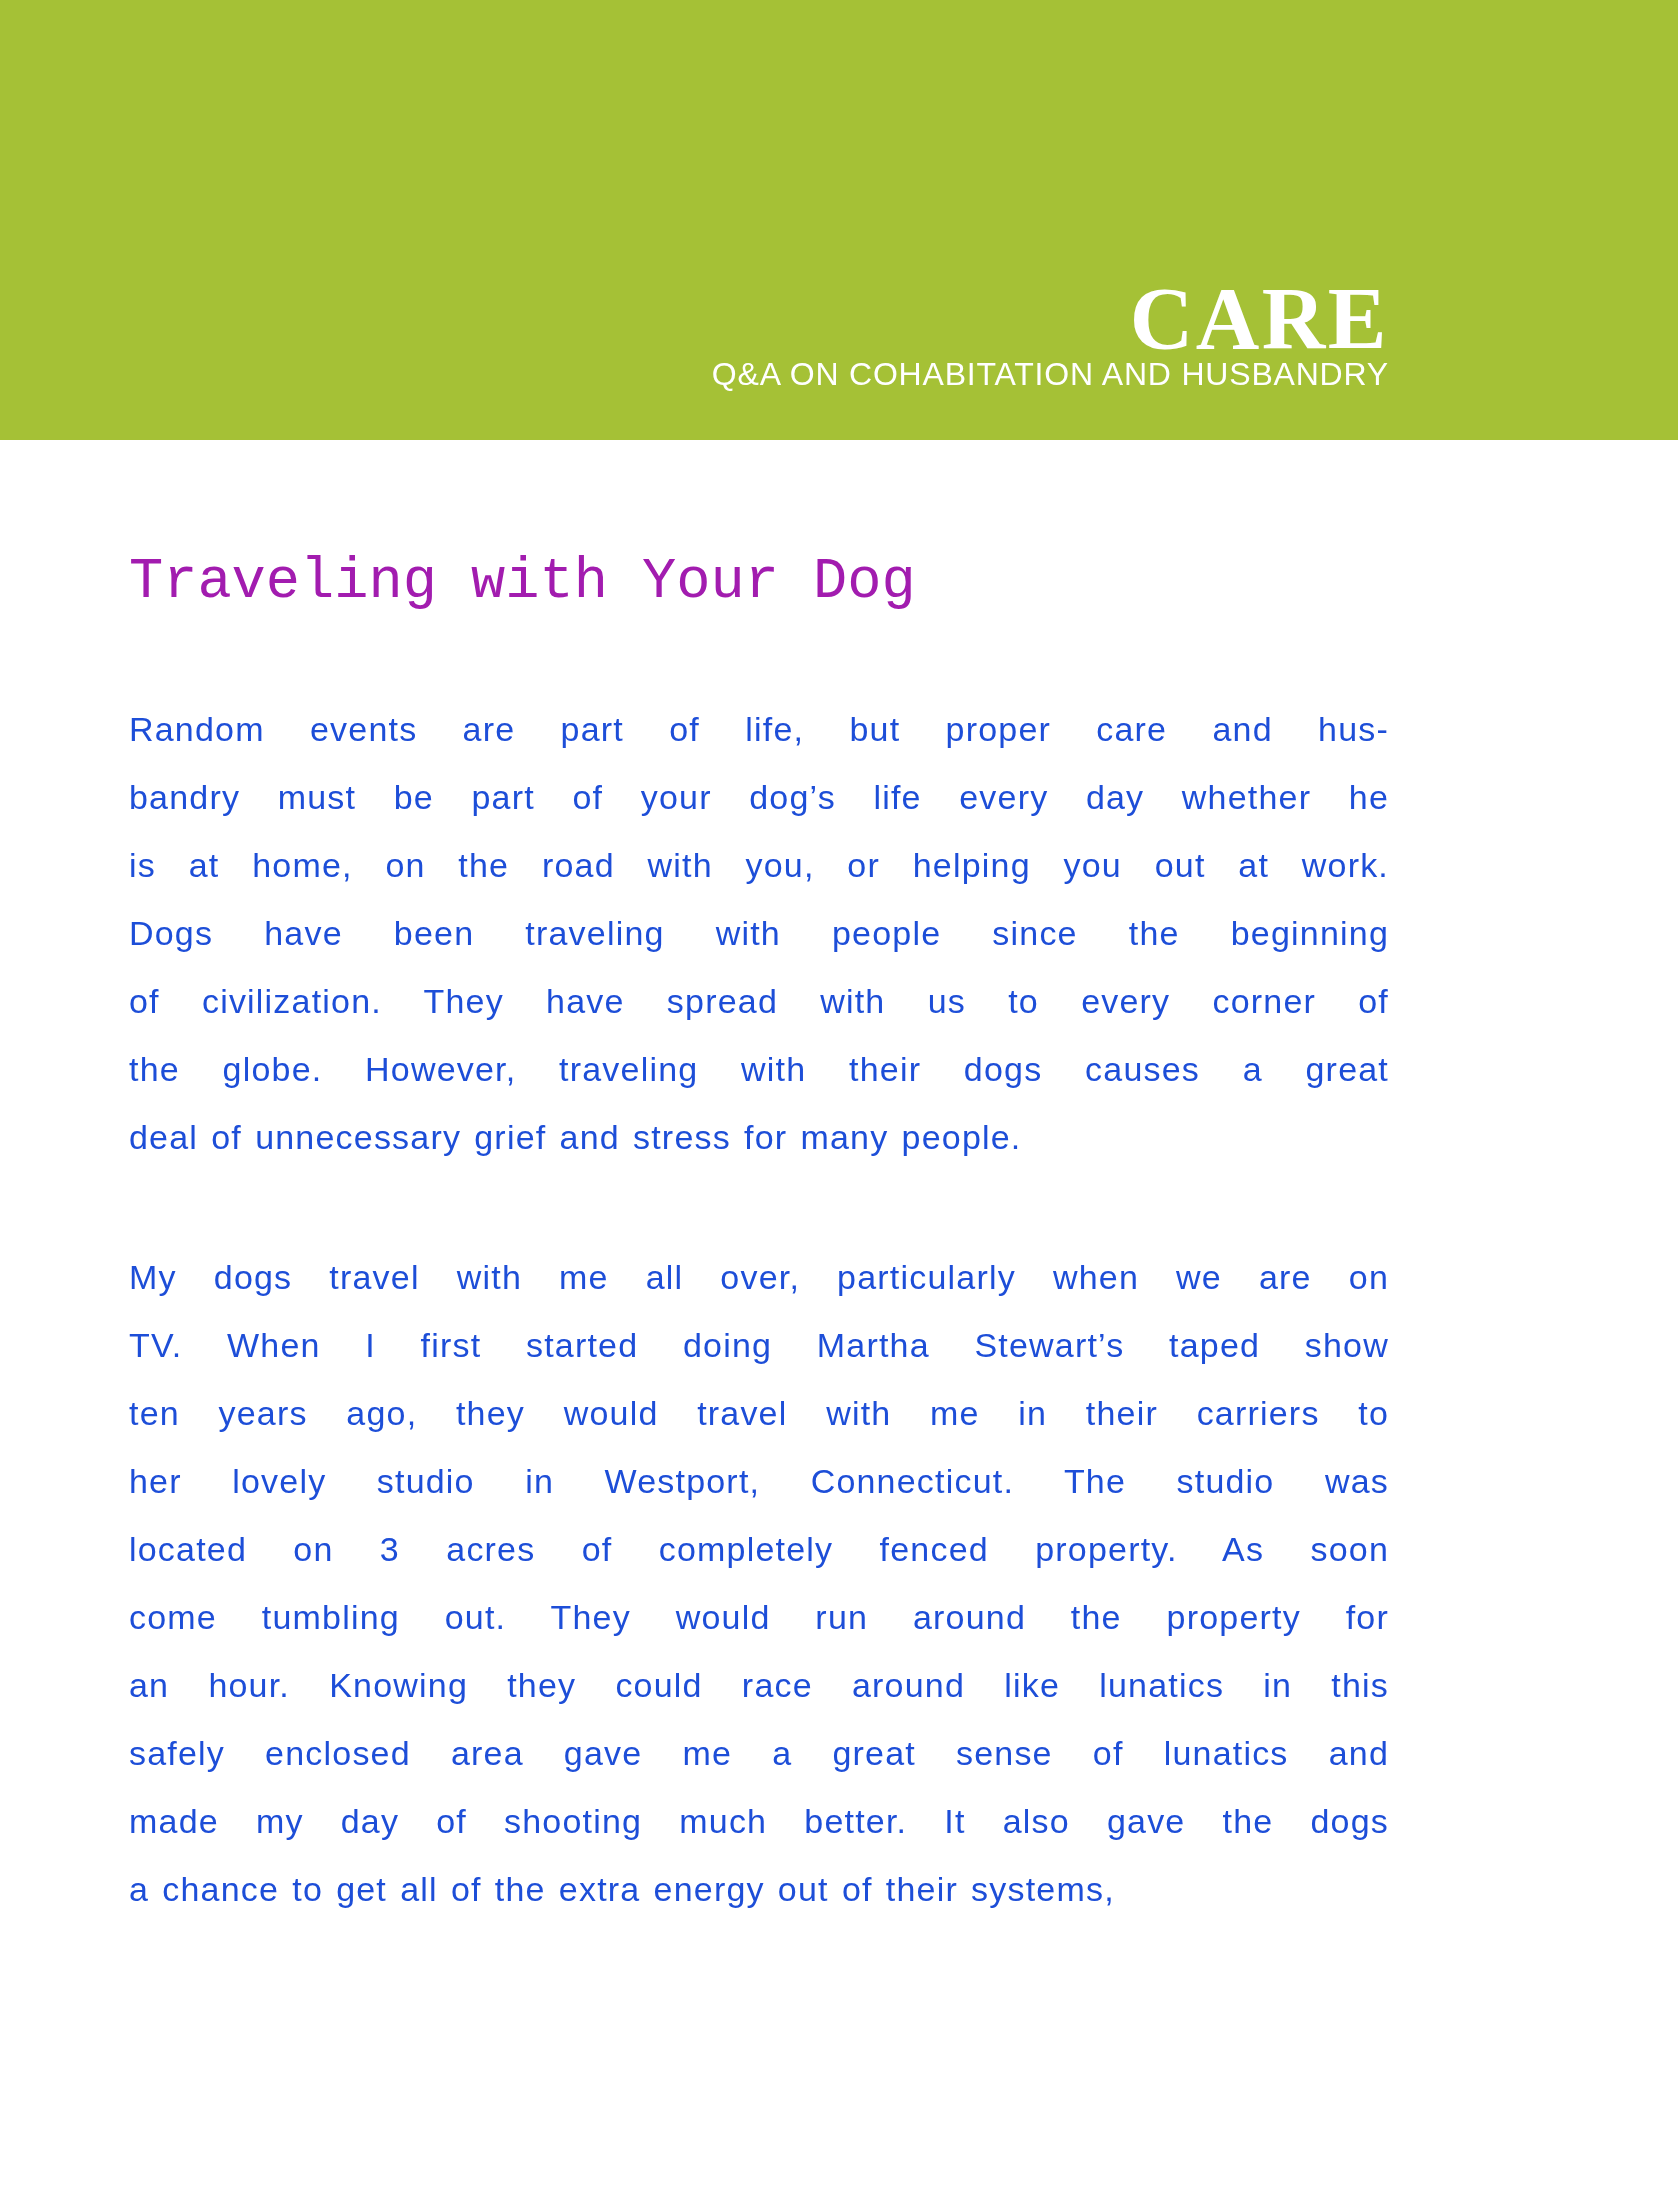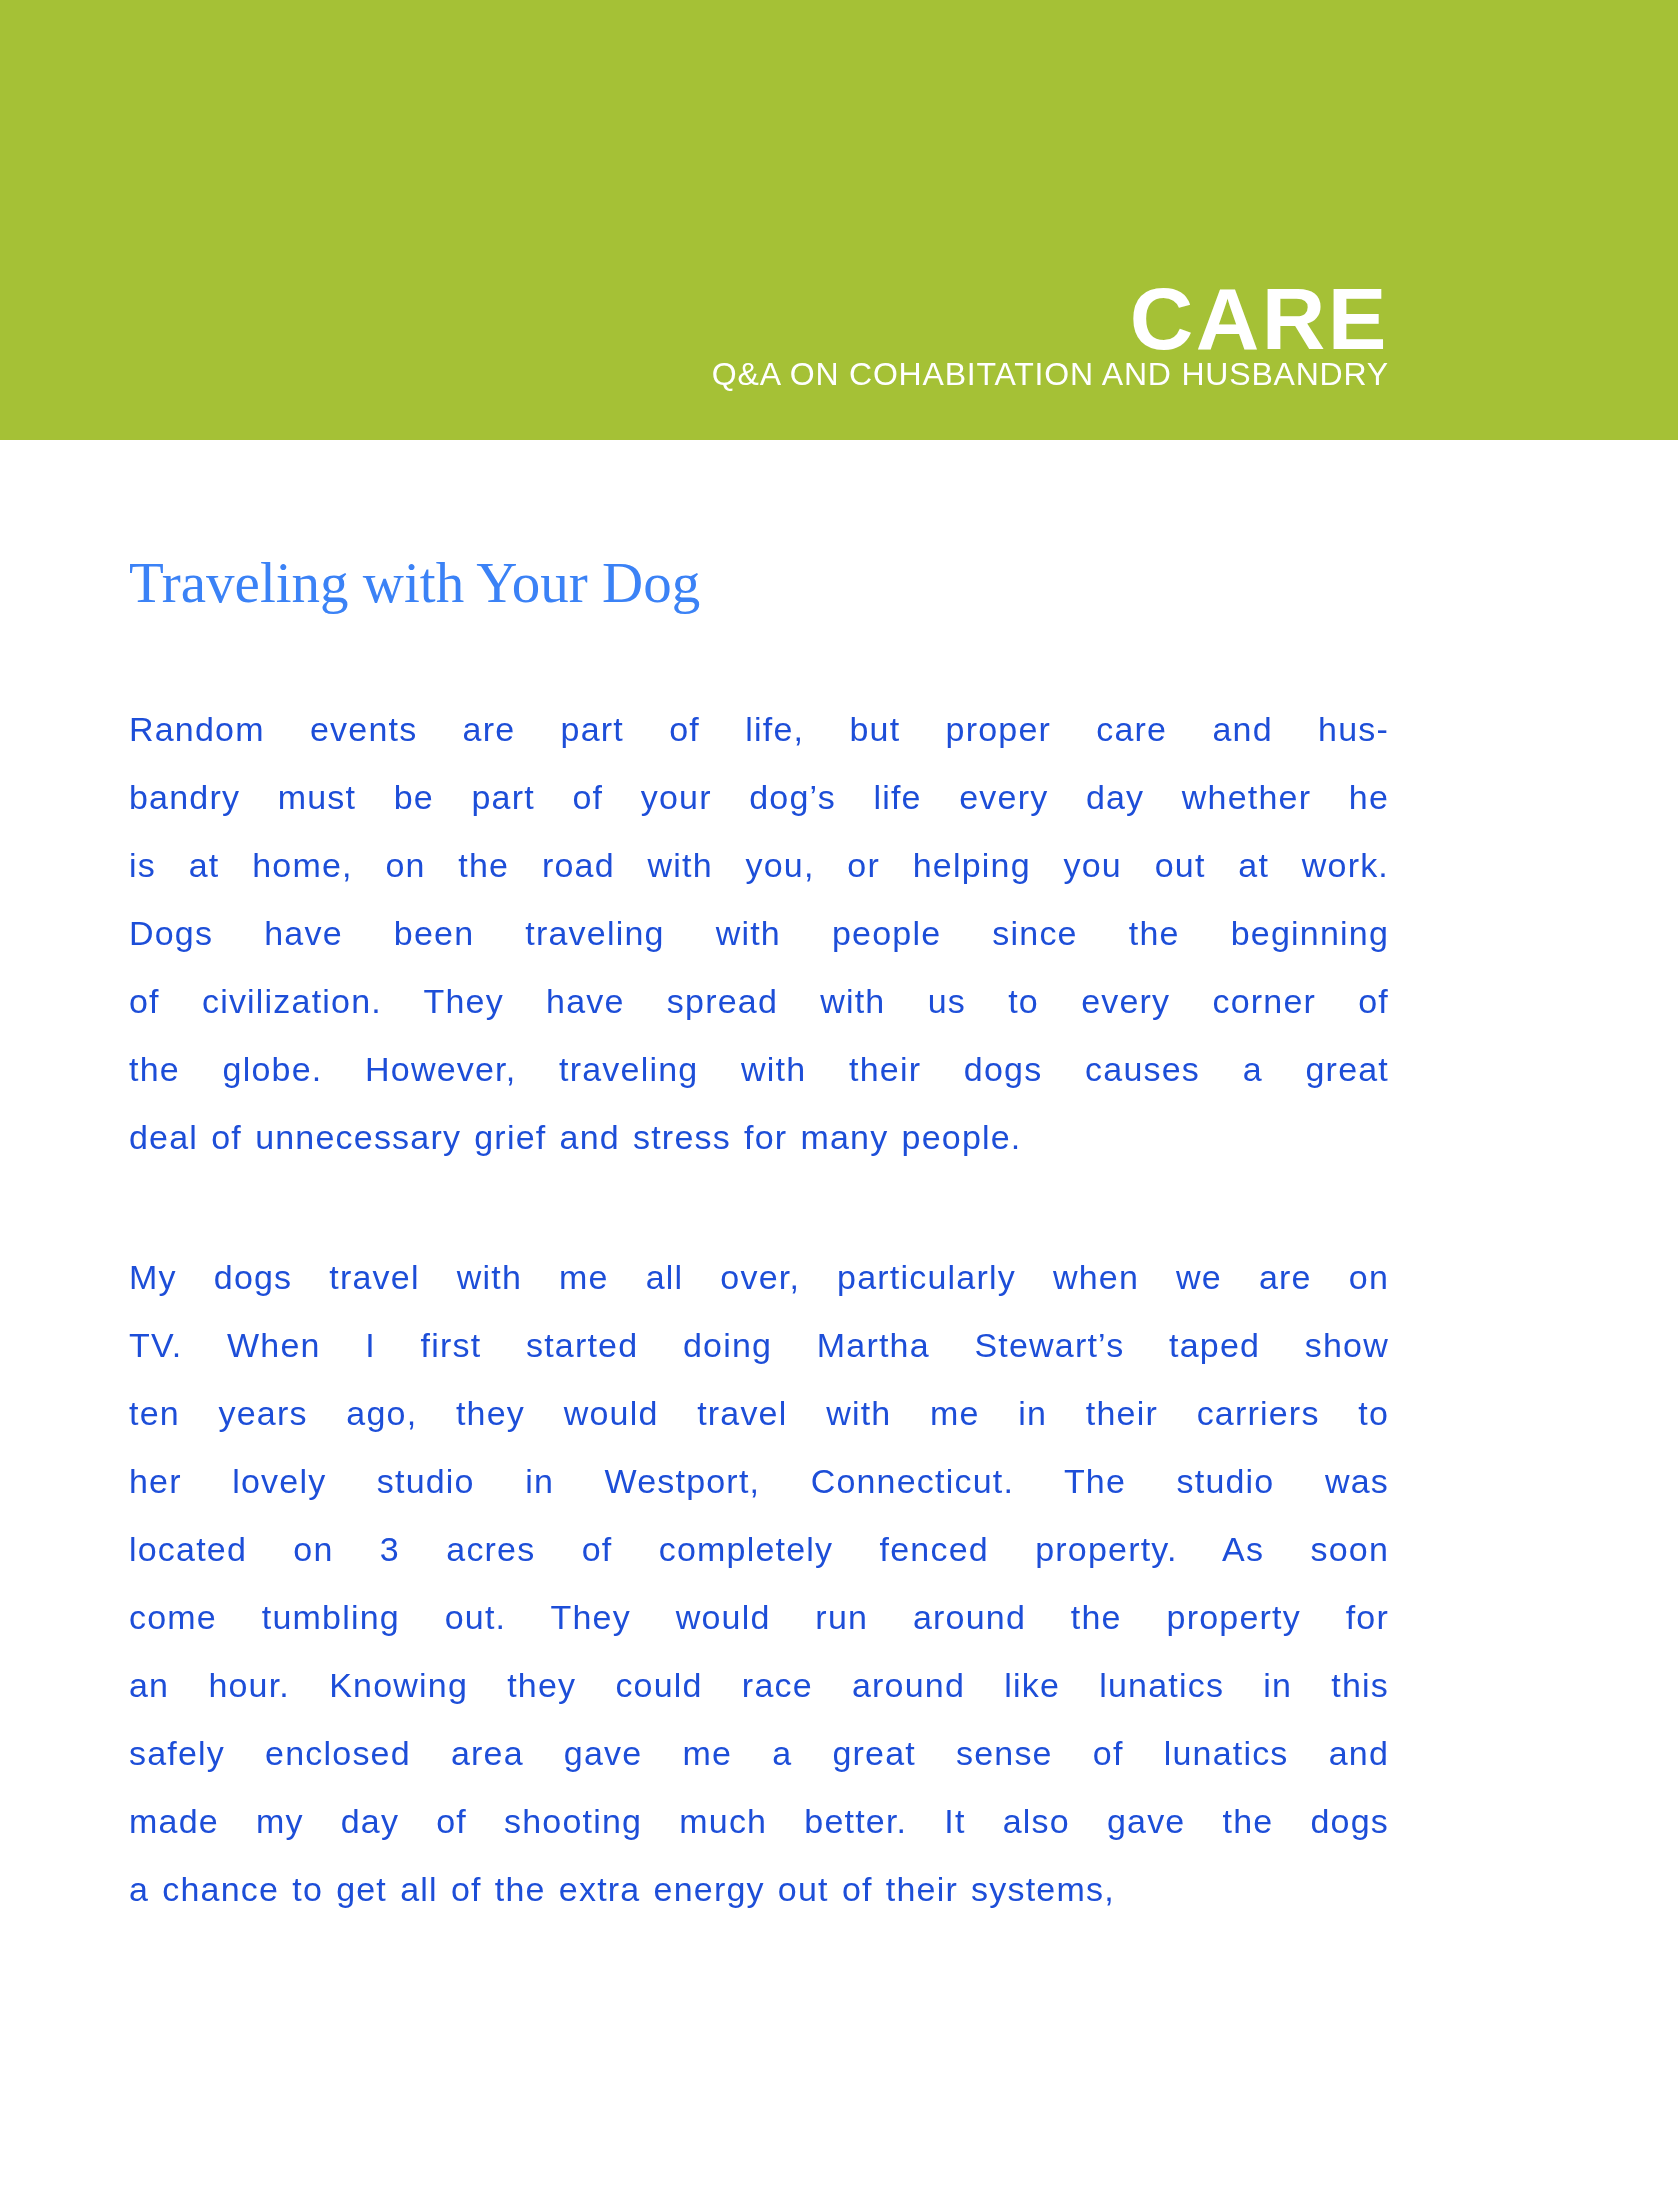--- a/index.html
+++ b/index.html
@@ -82,25 +82,25 @@
   .body-line.last-line {
     text-align-last: left;
   }
 </style>
 </head>
 <body>
 
 <div class="page">
 
   <header class="band" style="background: rgb(165, 193, 54);">
-    <div class="band-title" style="color: rgb(255, 255, 255);">CARE</div>
+    <div class="band-title" style="color: rgb(255, 255, 255); font-family: Liberation Serif, serif;">CARE</div>
     <div class="band-subtitle" style="color: rgb(255, 255, 255);">Q&amp;A ON COHABITATION AND HUSBANDRY</div>
   </header>
 
-  <h1 class="section-heading" style="color: #3b82f6;">Traveling with Your Dog</h1>
+  <h1 class="section-heading" style="color: #a21caf; font-family: Liberation Mono, monospace;">Traveling with Your Dog</h1>
 
   <main class="body-text" style="color: #1d4ed8;">
       <div class="paragraph">
         <div class="body-line">Random events are part of life, but proper care and hus-</div>
         <div class="body-line">bandry must be part of your dog’s life every day whether he</div>
         <div class="body-line">is at home, on the road with you, or helping you out at work.</div>
         <div class="body-line">Dogs have been traveling with people since the beginning</div>
         <div class="body-line">of civilization. They have spread with us to every corner of</div>
         <div class="body-line">the globe. However, traveling with their dogs causes a great</div>
         <div class="body-line last-line">deal of unnecessary grief and stress for many people.</div>

